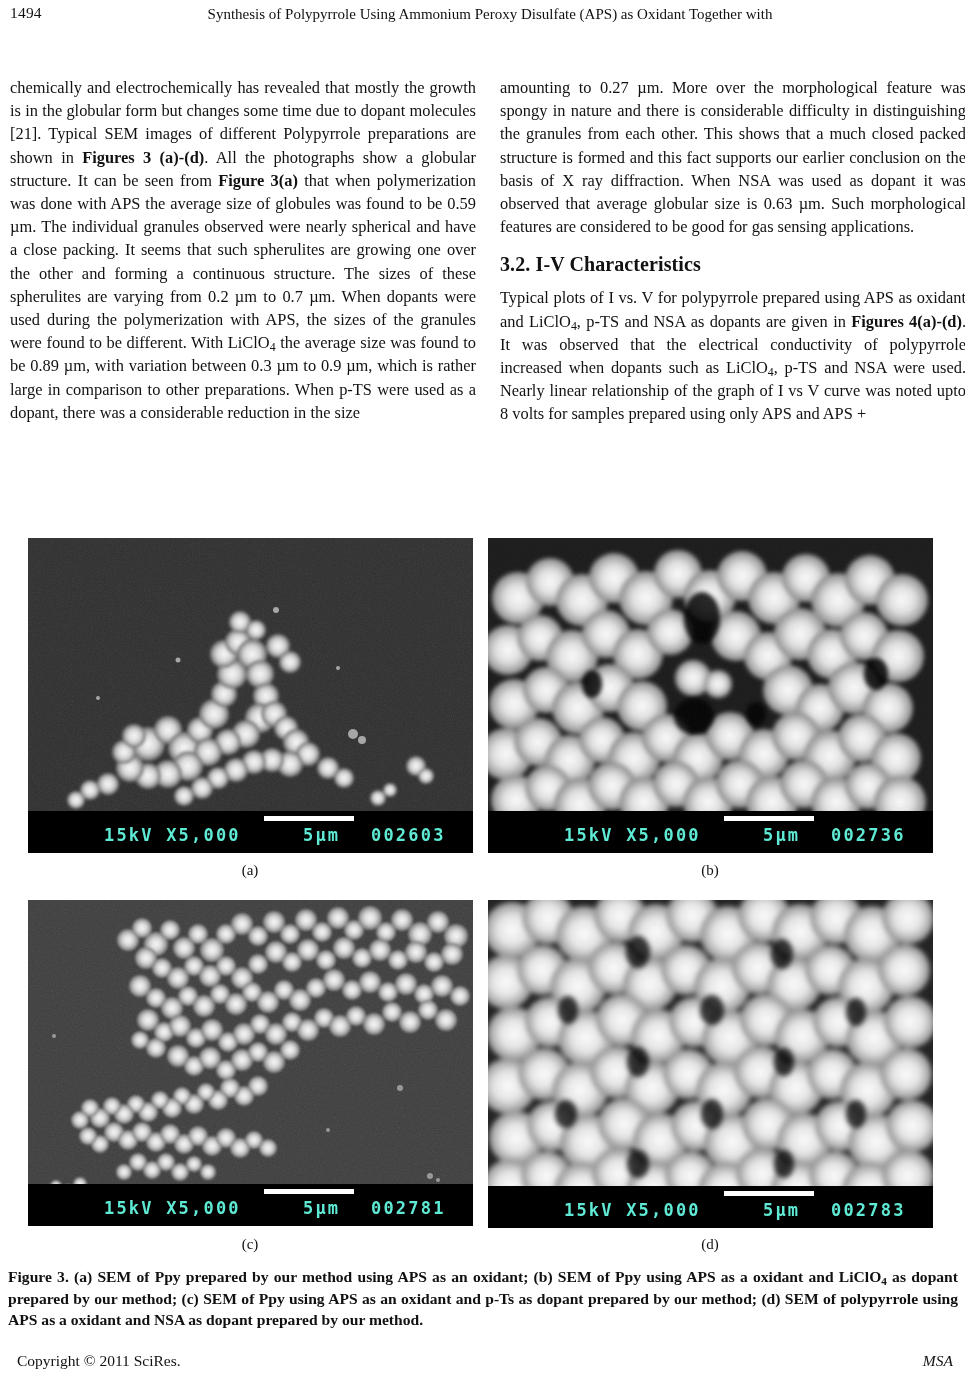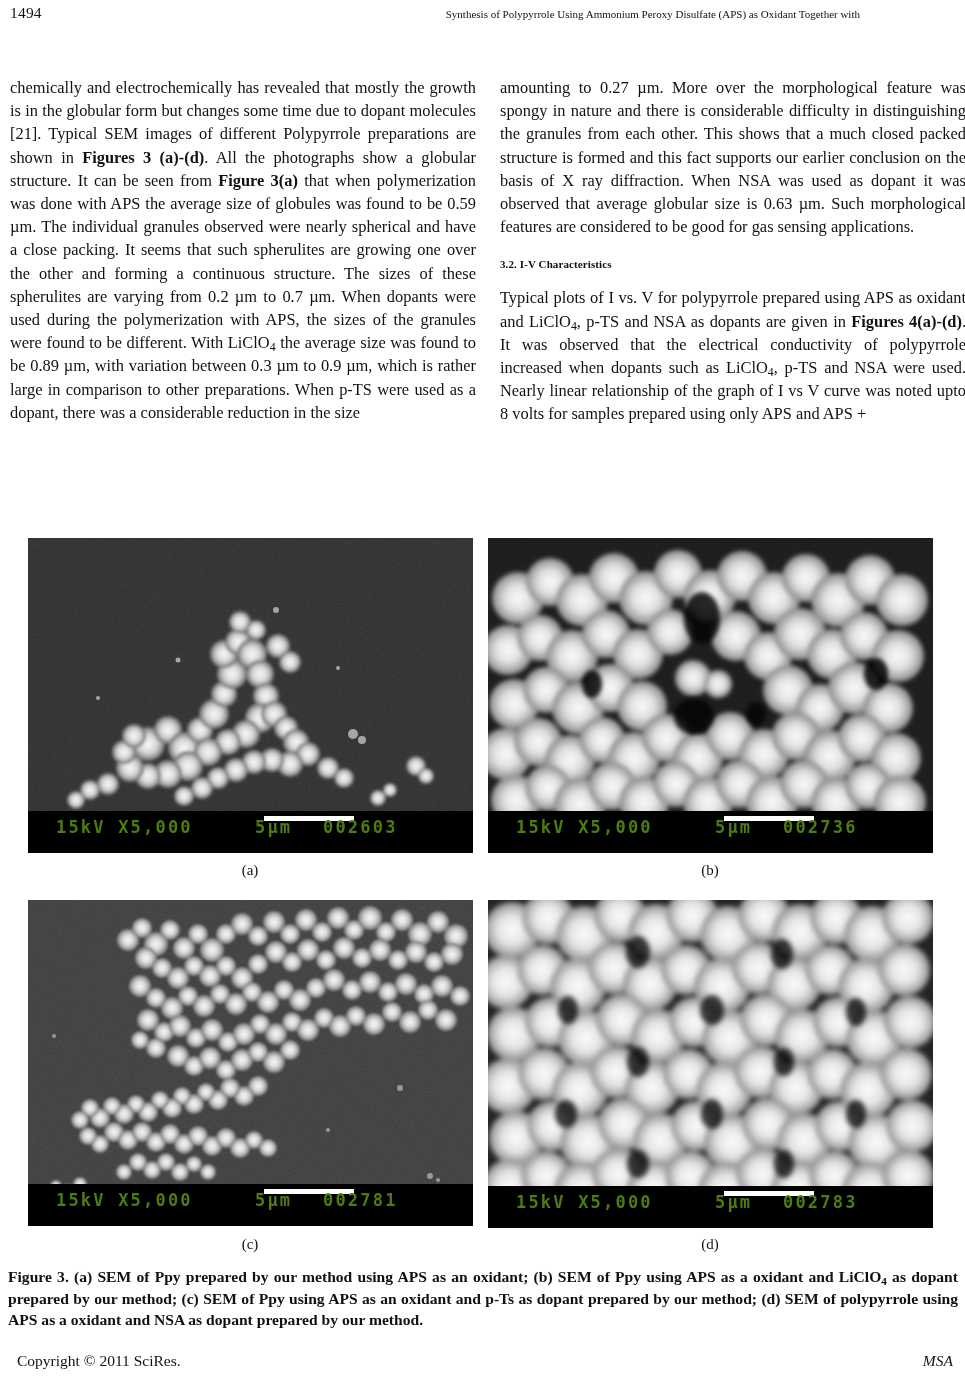--- a/index.html
+++ b/index.html
@@ -30,22 +30,22 @@
     left: 10px;
     top: 4px;
     font-size: 15.5px;
     letter-spacing: .2px;
   }
   .head-title {
     position: absolute;
     left: 120px;
     top: 4px;
     width: 740px;
-    text-align: right;
-    font-size: 11px;
+    text-align: center;
+    font-size: 15px;
     line-height: 21px;
   }
   .head-title .l2 { display: block; }
 
   
   .columns {
     position: absolute;
     top: 76px;
     left: 0;
     width: 965px;
@@ -63,21 +63,21 @@
   }
   .col-left  { left: 10px; }
   .col-right { left: 500px; }
 
   .col p {
     margin: 0 0 0 0;
     text-align: justify;
   }
 
   h2.sec {
-    font-size: 11px;
+    font-size: 20px;
     font-weight: bold;
     margin: 16px 0 12px 0;
     line-height: 20px;
     letter-spacing: .1px;
   }
 
   sub { font-size: .72em; vertical-align: -0.28em; line-height: 0; }
   b { font-weight: bold; }
 
   
@@ -97,27 +97,28 @@
   .sem-bar {
     position: absolute;
     left: 0;
     bottom: 0;
     width: 100%;
     height: 42px;
     background: #000;
   }
   .sem-text {
     position: absolute;
-    bottom: 16px;
+    bottom: 8px;
     font-family: "DejaVu Sans Mono", "Liberation Mono", monospace;
     font-size: 17px;
     font-weight: bold;
-    color: #4d7c0f;
+    color: #5eead4;
     letter-spacing: 2.2px;
     white-space: pre;
+    margin-left: 48px;
   }
   .sem-kv   { left: 28px; }
   .sem-um   { left: 227px; }
   .sem-id   { left: 295px; }
   .scalebar {
     position: absolute;
     height: 5px;
     background: #ffffff;
     left: 236px;
     bottom: 32px;

